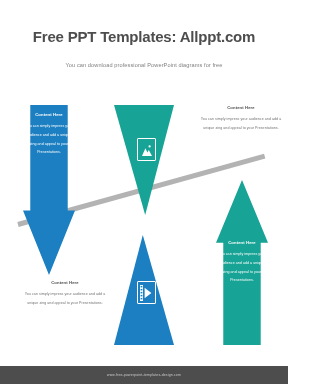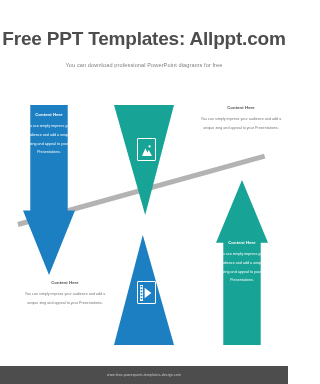--- a/index.html
+++ b/index.html
@@ -23,21 +23,21 @@
     background: #ffffff;
     overflow: hidden;
   }
 
   
   .title {
     position: absolute;
     left: 0; top: 28px;
     width: 288px;
     text-align: center;
-    font-size: 19px;
+    font-size: 15px;
     font-weight: bold;
     color: #4d4d4d;
     letter-spacing: -0.2px;
   }
   .subtitle {
     position: absolute;
     left: 0; top: 62px;
     width: 288px;
     text-align: center;
     font-size: 5.6px;

